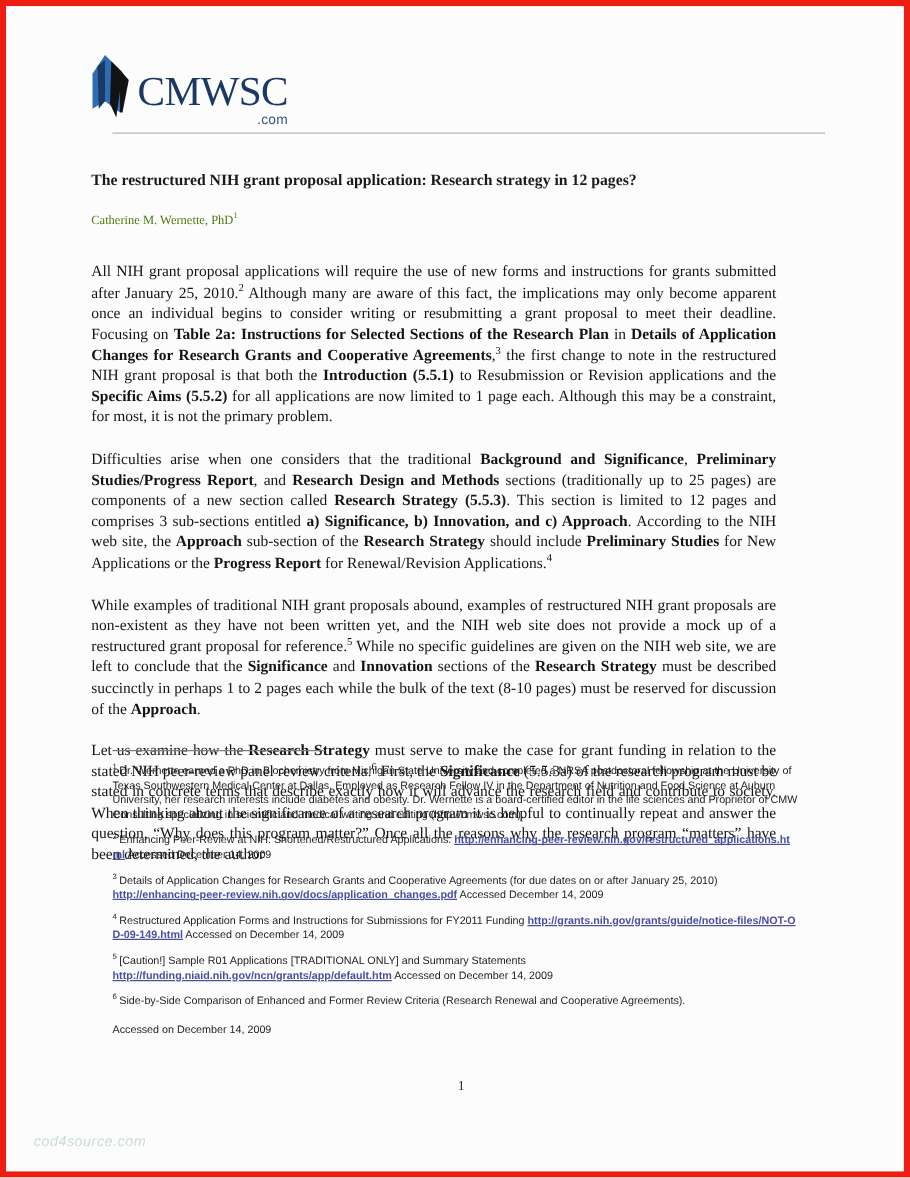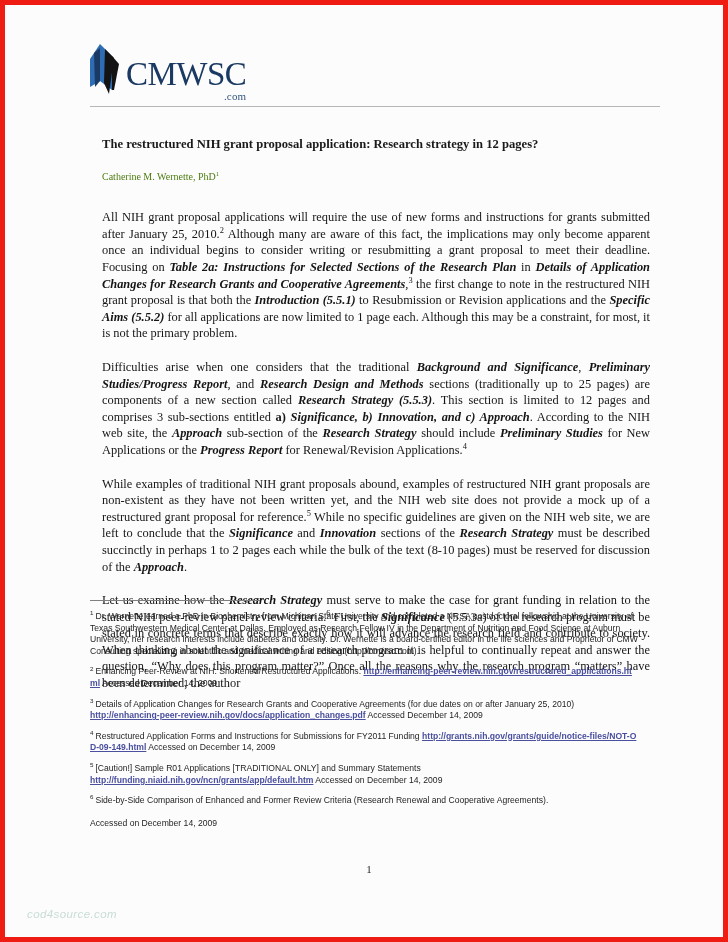--- a/index.html
+++ b/index.html
@@ -27,21 +27,21 @@
     box-sizing: border-box;
     width: 100%;
     height: 100%;
     background: #fcfcfc;
     padding: 0;
   }
 
   
   .letterhead {
     position: absolute;
-    left: 80px;
+    left: 64px;
     top: 32px;
     width: 570px;
     height: 72px;
   }
   .logo {
     display: flex;
     align-items: flex-end;
     height: 58px;
   }
   .logo-mark {
@@ -59,38 +59,38 @@
     font-family: "Liberation Serif", serif;
     font-size: 33px;
     letter-spacing: -0.5px;
     color: #1b3a63;
     font-weight: 400;
   }
   .logo-tld {
     position: absolute;
     right: 0;
     bottom: -7px;
-    font-family: Liberation Serif, serif;
+    font-family: Liberation Sans, sans-serif;
     font-size: 11px;
     color: #32557f;
     letter-spacing: 0.2px;
   }
   .head-rule {
     position: absolute;
     left: 85px;
     top: 101px;
     width: 570px;
     height: 0;
     border-top: 1px solid #b6b6b6;
   }
 
   
   .doc-body {
     position: absolute;
-    left: 97px;
+    left: 68px;
     top: 132px;
     width: 548px;
   }
   .doc-title {
     font-family: "Liberation Serif", serif;
     font-size: 12.6px;
     font-weight: bold;
     color: #1a1a1a;
     margin: 0 0 18px 0;
     line-height: 1.25;
@@ -105,21 +105,21 @@
   .para {
     font-family: "Liberation Serif", serif;
     font-size: 12.4px;
     line-height: 16.6px;
     color: #151515;
     margin: 0 0 17px 0;
     text-align: justify;
     text-justify: inter-word;
   }
   .para:last-child { margin-bottom: 16px; }
-  .bi { font-weight: bold; font-style: italic; }
+  .bi { font-weight: bold; }
   .b  { font-weight: bold; }
   sup {
     font-size: 0.68em;
     vertical-align: super;
     line-height: 0;
   }
 
   
   .fn-rule {
     position: absolute;

